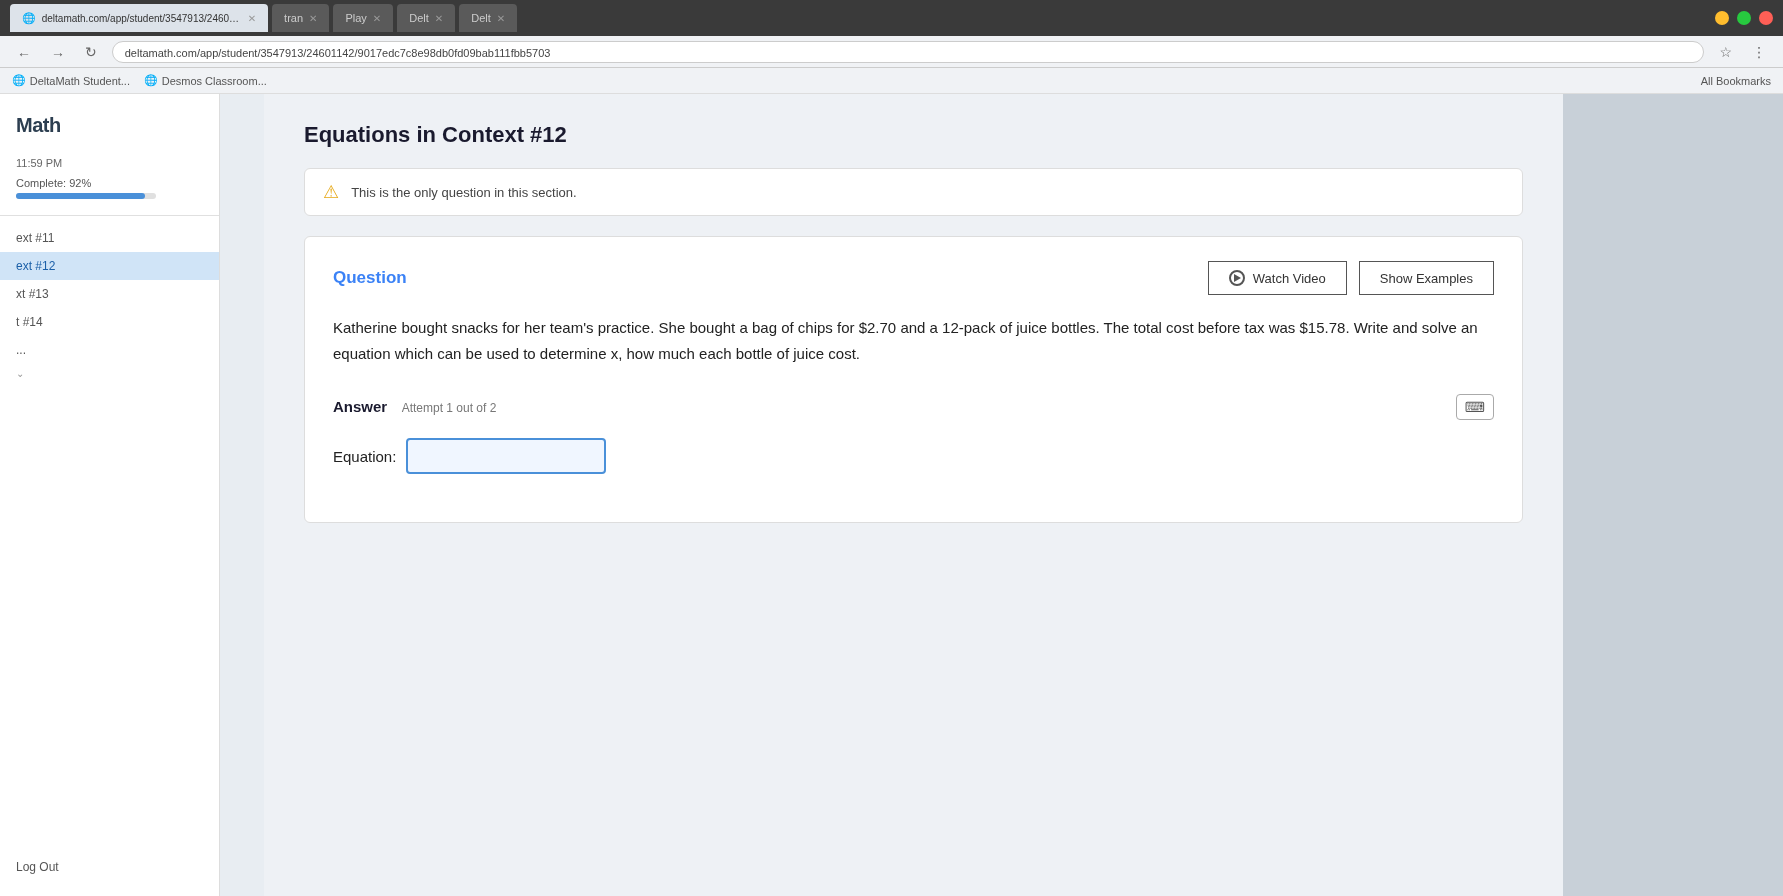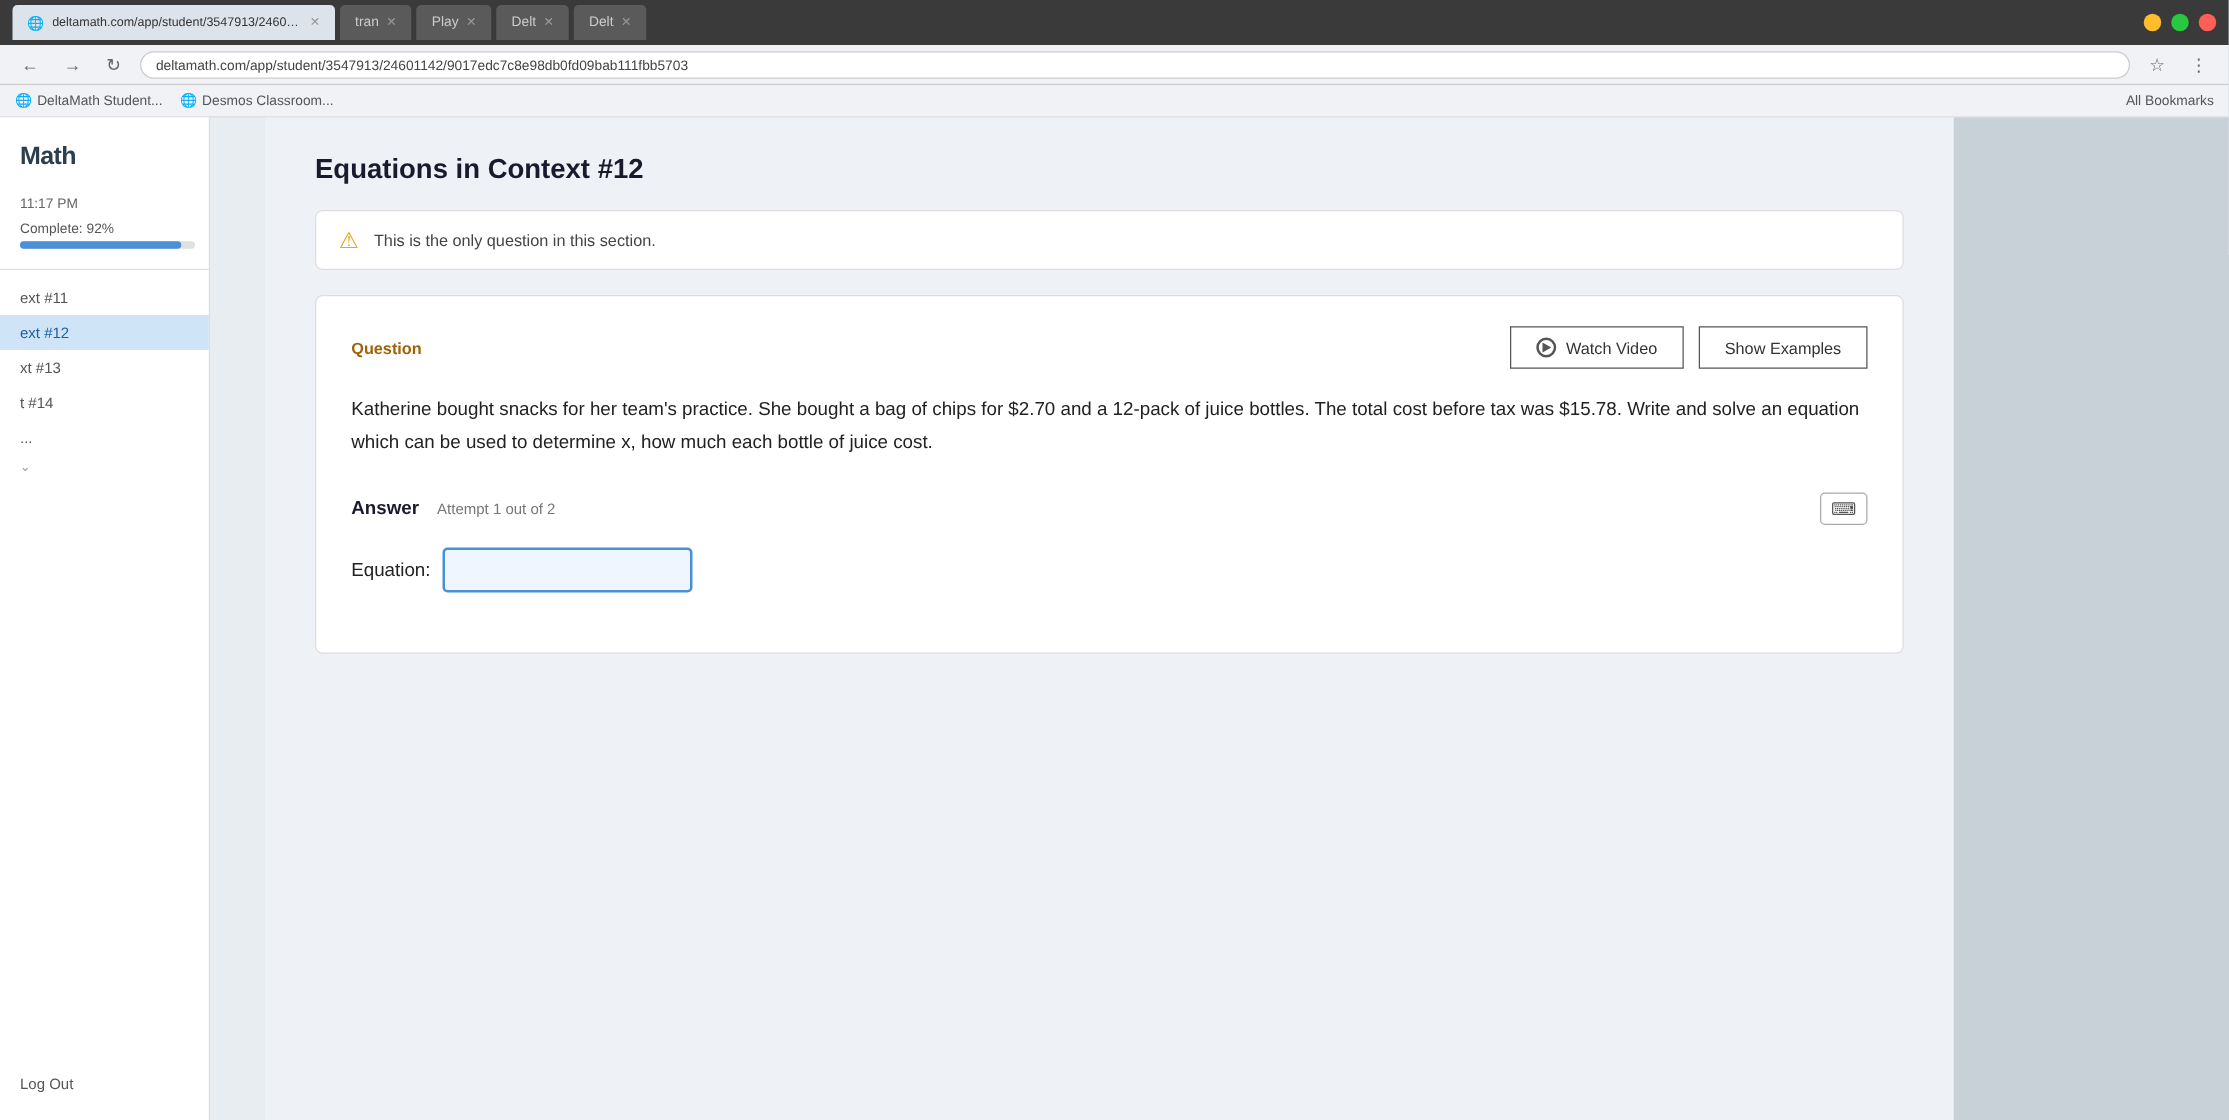--- a/index.html
+++ b/index.html
@@ -109,21 +109,21 @@
 
     
     .app-layout {
       display: flex;
       background: #e8edf2;
       min-height: calc(896px - 94px);
     }
 
     
     .sidebar {
-      width: 168px;
+      width: 220px;
       background: #fff;
       border-right: 1px solid #ddd;
       display: flex;
       flex-direction: column;
       padding: 12px 0;
       min-height: calc(896px - 94px);
     }
     .sidebar-brand {
       font-size: 20px;
       font-weight: bold;
@@ -227,23 +227,23 @@
       padding: 24px 28px;
     }
 
     .question-header {
       display: flex;
       align-items: center;
       justify-content: space-between;
       margin-bottom: 20px;
     }
     .question-label {
-      font-size: 13px;
+      font-size: 17px;
       font-weight: bold;
-      color: #a16207;
+      color: #3b82f6;
     }
     .question-actions {
       display: flex;
       gap: 12px;
     }
     .action-btn {
       border: 1.5px solid #555;
       background: white;
       border-radius: 0;
       padding: 8px 20px;
@@ -411,21 +411,21 @@
   </div>
   <div style="flex:1"></div>
   <span style="font-size:11px; color:#555;">All Bookmarks</span>
 </div>
 
 <div class="app-layout">
 
   <div class="sidebar">
     <div class="sidebar-brand">Math</div>
 
-    <div class="sidebar-time">11:17 PM</div>
+    <div class="sidebar-time">11:59 PM</div>
 
     <div class="sidebar-complete">
       <div class="sidebar-complete-label">Complete: 92%</div>
       <div class="progress-bar-bg">
         <div class="progress-bar-fill" style="width: 128.8px;"></div>
       </div>
     </div>
 
     <div class="sidebar-divider"></div>
 

